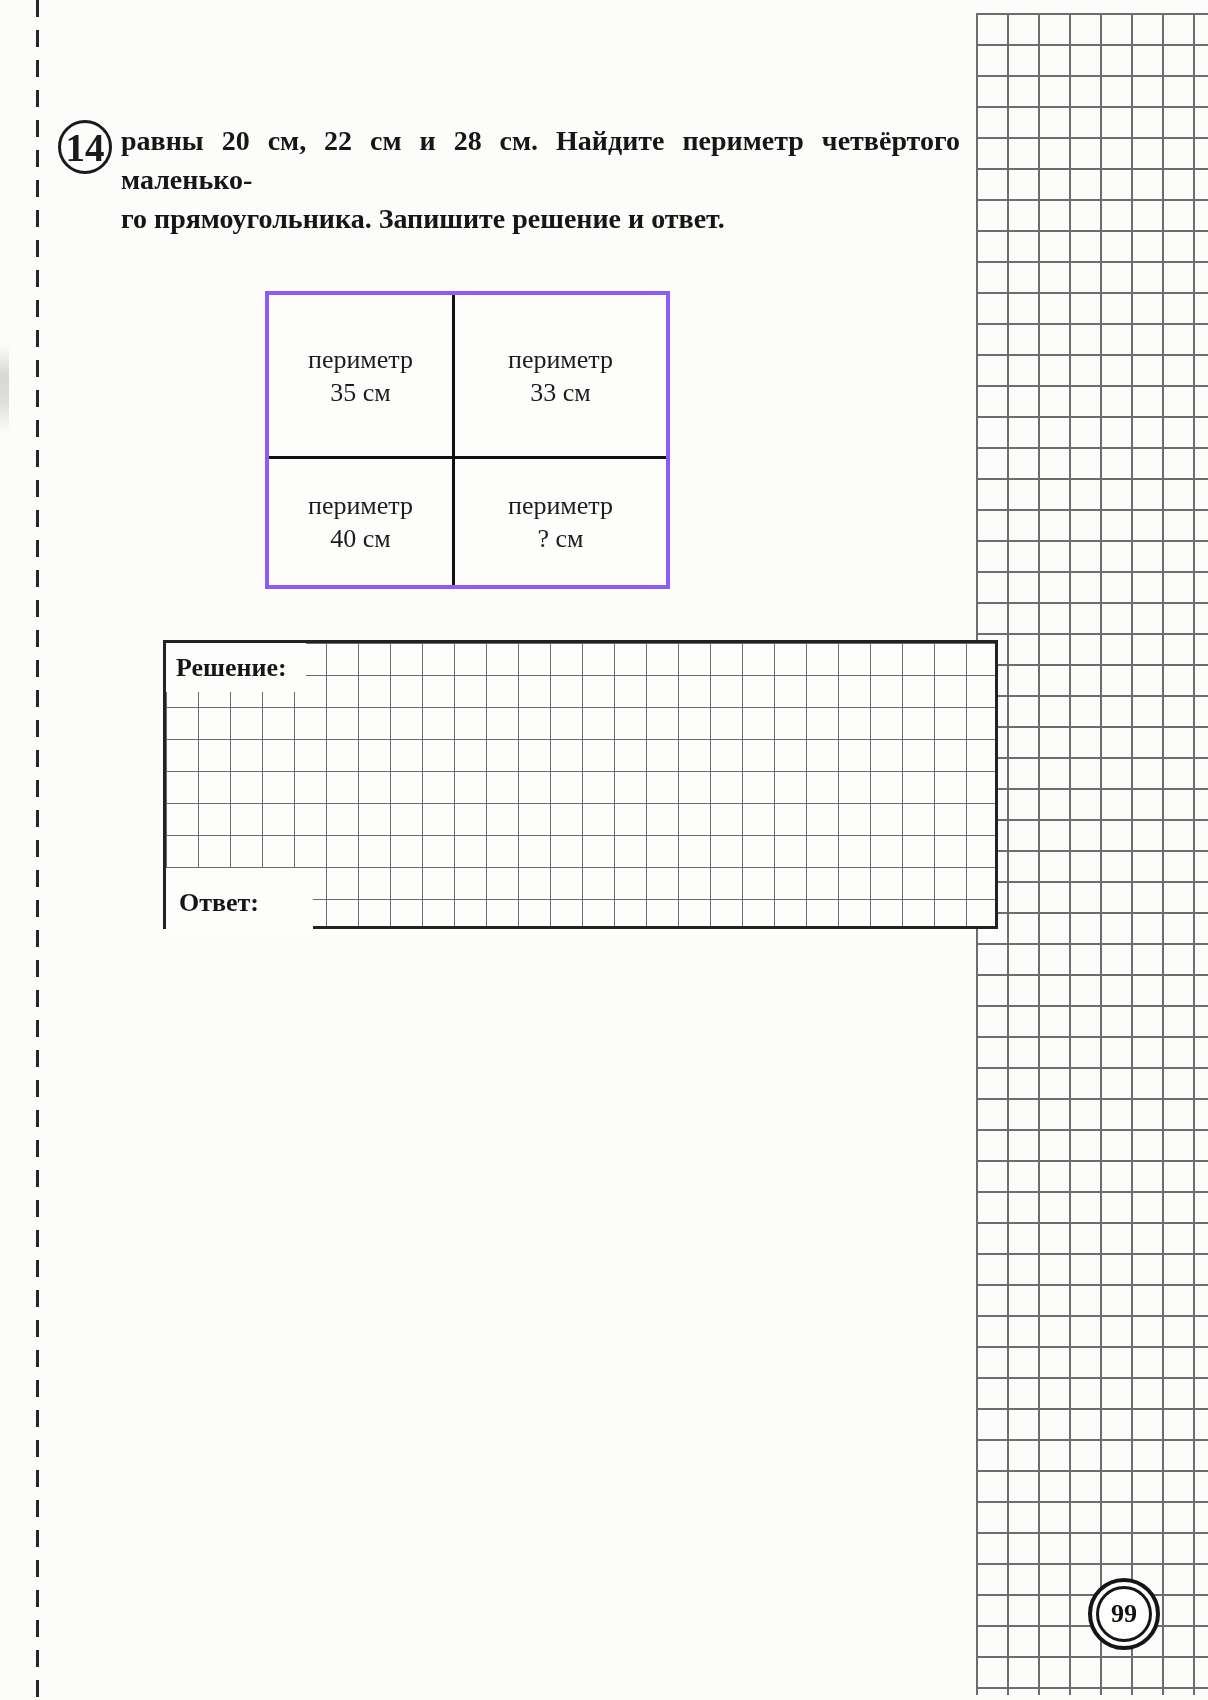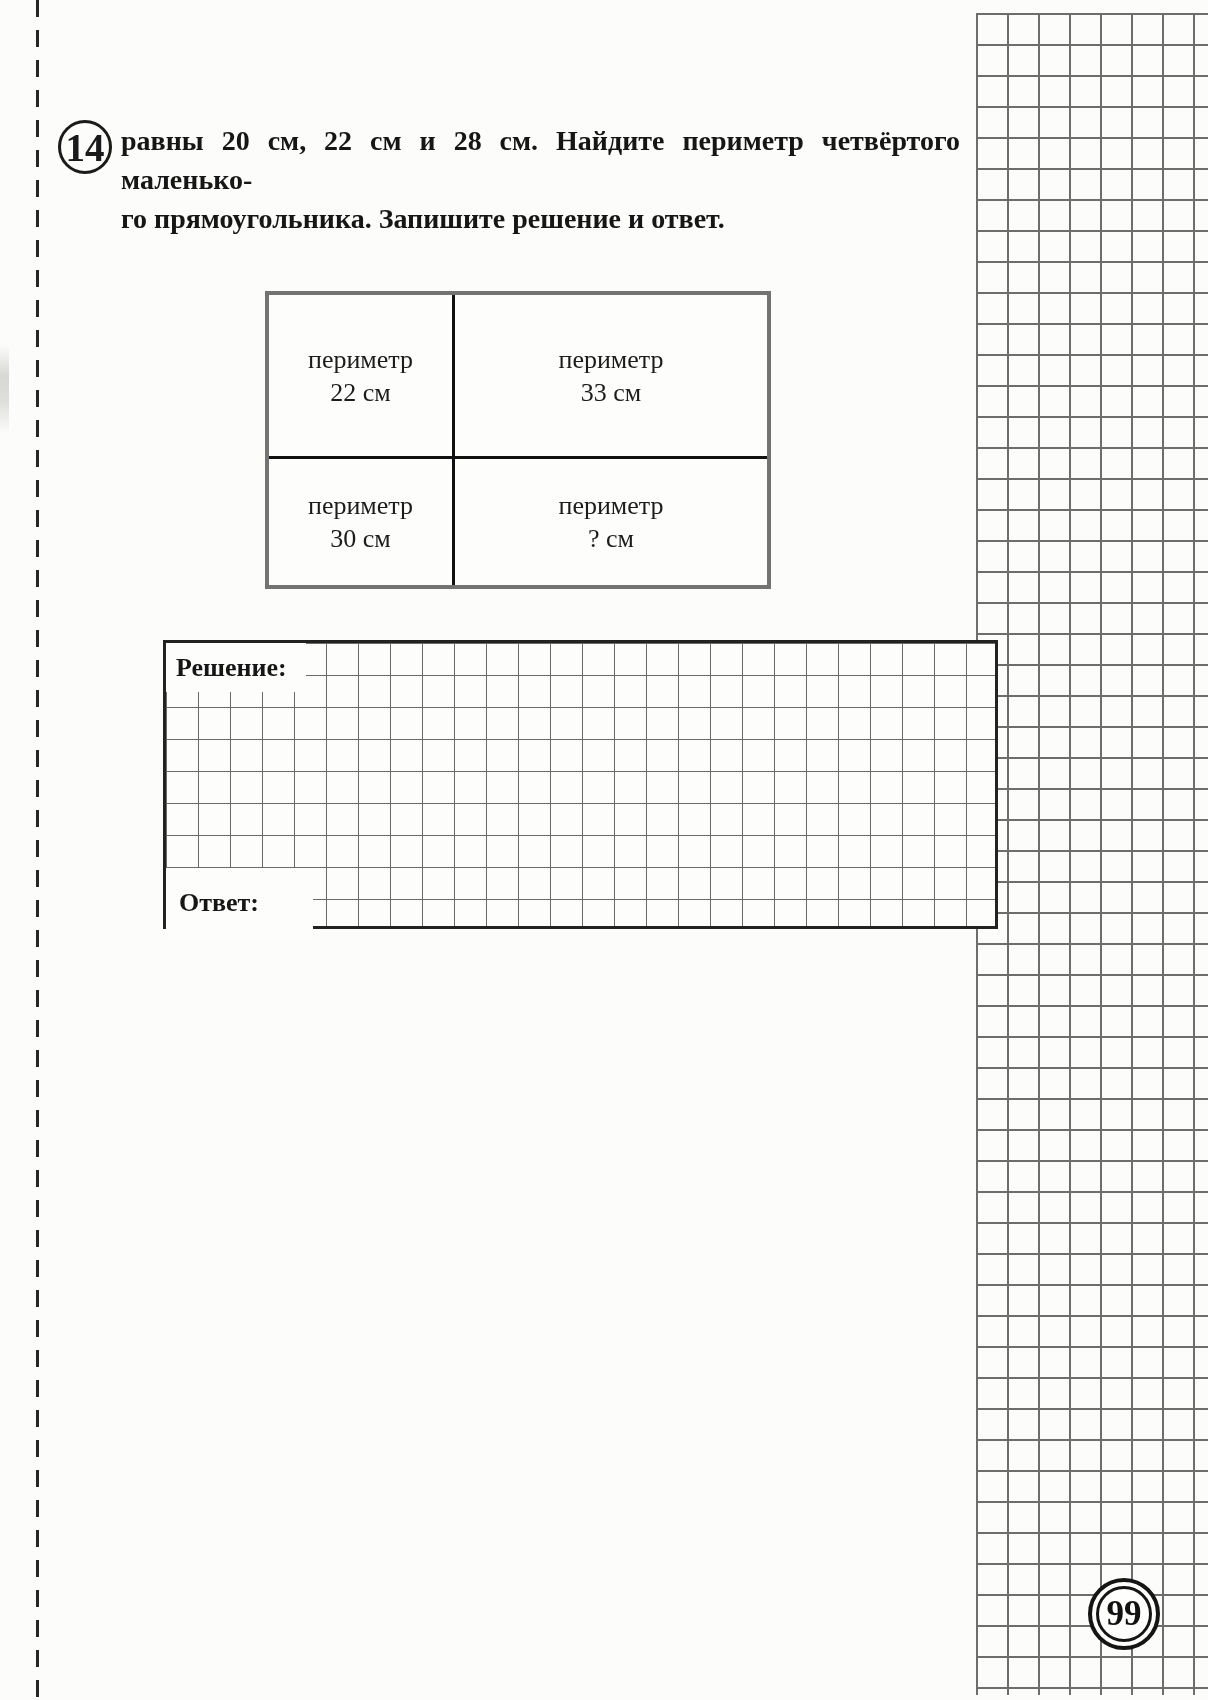--- a/index.html
+++ b/index.html
@@ -39,22 +39,22 @@
   }
   
   .task-text{
     position:absolute;left:121px;top:121px;width:839px;
     font-size:28px;line-height:39px;font-weight:bold;color:#161616;
   }
   .task-text .line{white-space:normal;}
   .task-text .just{text-align:justify;text-align-last:justify;}
   
   .figure{
-    position:absolute;left:265px;top:291px;width:506px;height:298px;
-    border:4px solid #737373;box-sizing:border-box;background:#fdfdfc;
+    position:absolute;left:265px;top:291px;width:405px;height:298px;
+    border:4px solid #8b5cf6;box-sizing:border-box;background:#fdfdfc;
     display:grid;grid-template-columns:186px 1fr;grid-template-rows:164px 1fr;
   }
   .fcell{
     display:flex;flex-direction:column;align-items:center;justify-content:center;
     font-size:26px;line-height:33px;color:#1c1c1c;
   }
   .fcell.cl{border-right:3px solid #111;}
   .fcell.ct{border-bottom:3px solid #111;}
   
   .solution-box{
@@ -73,21 +73,21 @@
   .label-patch.answer{left:0;top:225px;width:134px;height:70px;padding-left:13px;}
   
   .page-badge{
     position:absolute;left:1088px;top:1578px;width:72px;height:72px;
     border:4px solid #151515;border-radius:50%;box-sizing:border-box;
     background:#fefefd;display:flex;align-items:center;justify-content:center;
   }
   .page-badge .inner{
     width:56px;height:56px;border:3px solid #151515;border-radius:50%;
     box-sizing:border-box;display:flex;align-items:center;justify-content:center;
-    font-weight:bold;font-size:35px;color:#111;
+    font-weight:bold;font-size:26px;color:#111;
   }
 </style>
 </head>
 <body>
 
 <div class="page">
 
   <div class="cutline"></div>
   <div class="scan-artifact"></div>
   <div class="squared-margin"></div>
@@ -97,29 +97,29 @@
   </div>
 
   <div class="task-text">
     <div class="line just">равны 20 см, 22 см и 28 см. Найдите периметр четвёртого маленько-</div>
     <div class="line">го прямоугольника. Запишите решение и ответ.</div>
   </div>
 
   <div class="figure">
     <div class="fcell cl ct">
       <span>периметр</span>
-      <span>22 см</span>
+      <span>35 см</span>
     </div>
     <div class="fcell ct">
       <span>периметр</span>
       <span>33 см</span>
     </div>
     <div class="fcell cl">
       <span>периметр</span>
-      <span>30 см</span>
+      <span>40 см</span>
     </div>
     <div class="fcell">
       <span>периметр</span>
       <span>? см</span>
     </div>
   </div>
 
   <div class="solution-box">
     <div class="label-patch solution">
       <span>Решение:</span>

